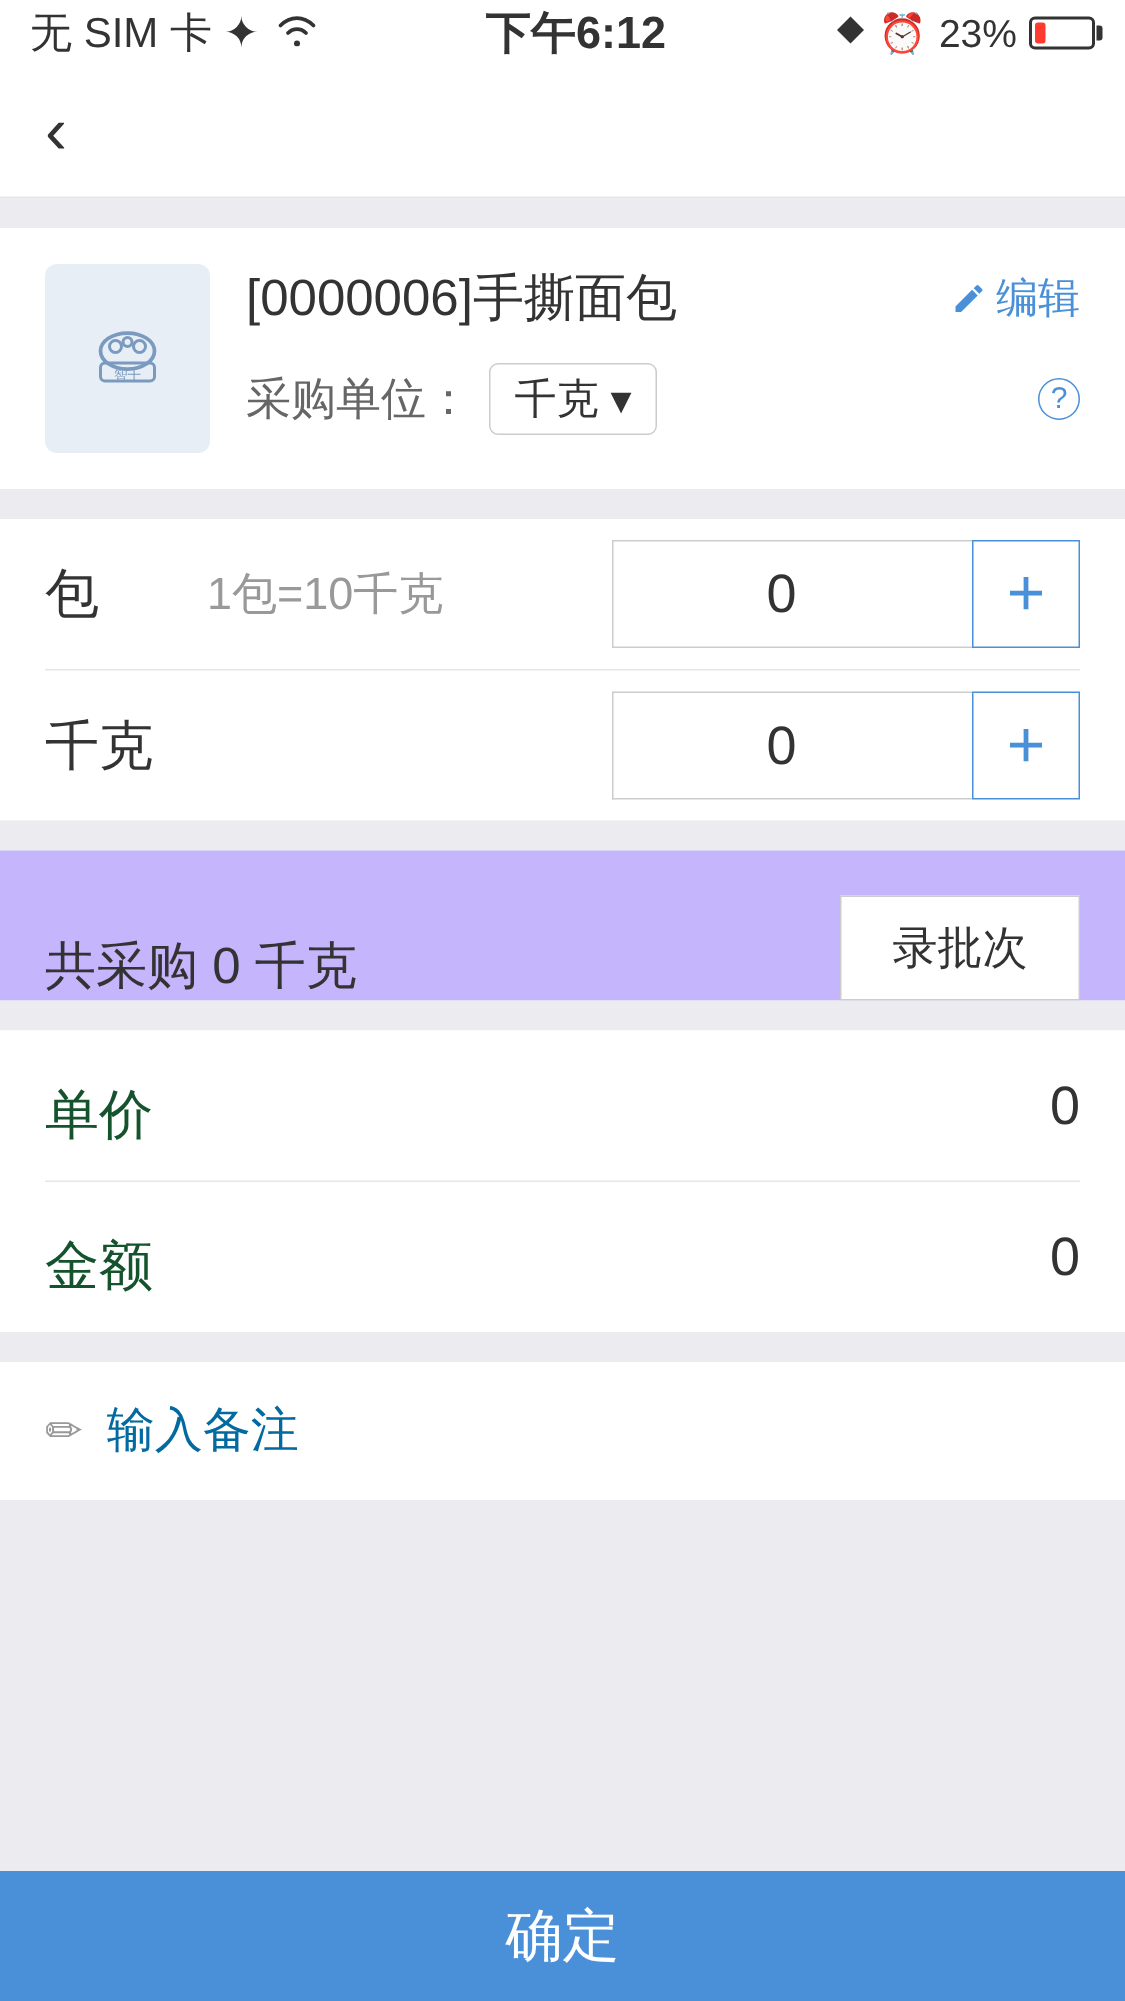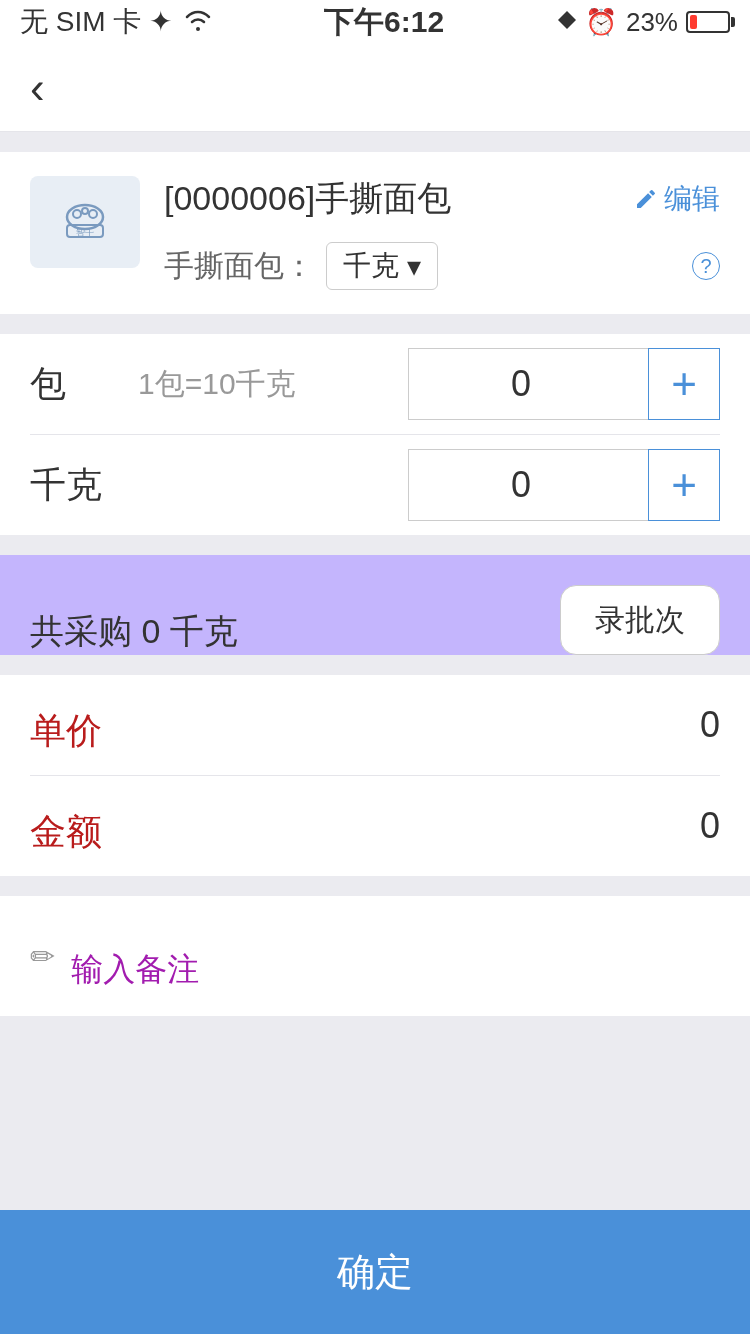--- a/index.html
+++ b/index.html
@@ -94,21 +94,21 @@
     
     .product-card {
       background: #fff;
       padding: 24px 30px;
       display: flex;
       align-items: flex-start;
       gap: 24px;
     }
     .product-thumb {
       width: 110px;
-      height: 92px;
+      height: 126px;
       background: #e8eef5;
       border-radius: 8px;
       display: flex;
       align-items: center;
       justify-content: center;
       flex-shrink: 0;
       color: #7a9abf;
       font-size: 40px;
     }
     .product-info {
@@ -246,34 +246,34 @@
       width: 160px;
       height: 70px;
       border: 1.5px solid #ccc;
       background: #fff;
       color: #333;
       font-size: 30px;
       display: flex;
       align-items: center;
       justify-content: center;
       cursor: pointer;
-      border-radius: 16px;
+      border-radius: 0;
     }
 
     
     .info-row {
       display: flex;
       align-items: center;
       padding: 0 30px;
       height: 100px;
       background: #fff;
     }
     .info-label {
       font-size: 36px;
-      color: #b91c1c;
+      color: #14532d;
       margin-top: 12px;
     }
     .info-spacer { flex: 1; }
     .info-value {
       font-size: 36px;
       color: #333;
     }
 
     
     .note-area {
@@ -283,38 +283,37 @@
       align-items: center;
       gap: 16px;
       min-height: 80px;
     }
     .note-icon {
       font-size: 30px;
       color: #999;
     }
     .note-placeholder {
       font-size: 32px;
-      color: #a21caf;
-      margin-top: 28px;
+      color: #0369a1;
     }
 
     
     .bottom-area {
       flex: 1;
       background: #ebebf0;
       min-height: 300px;
     }
 
     
     .confirm-btn {
       position: fixed;
       bottom: 0;
       left: 0;
       width: 750px;
-      height: 124px;
+      height: 87px;
       background: #4a90d9;
       color: #fff;
       font-size: 38px;
       font-weight: 500;
       display: flex;
       align-items: center;
       justify-content: center;
       cursor: pointer;
       border: none;
     }
@@ -378,21 +377,21 @@
         </span>
         <span class="edit-btn">
           <svg width="24" height="24" viewBox="0 0 24 24" fill="none">
             <path d="M3 17.25V21h3.75L17.81 9.94l-3.75-3.75L3 17.25zm17.71-10.21a1 1 0 000-1.41l-2.34-2.34a1 1 0 00-1.41 0l-1.83 1.83 3.75 3.75 1.83-1.83z" fill="#4a90d9"></path>
           </svg>
           <span>编辑</span>
         </span>
       </div>
       <div class="product-unit-row">
         <div style="display:flex;align-items:center;">
-          <span class="unit-label">手撕面包：</span>
+          <span class="unit-label">采购单位：</span>
           <div class="unit-select">
             <span>千克</span>
             <span>▾</span>
           </div>
         </div>
         <div class="price-ref">
           <span class="help-circle">?</span>
         </div>
       </div>
     </div>

